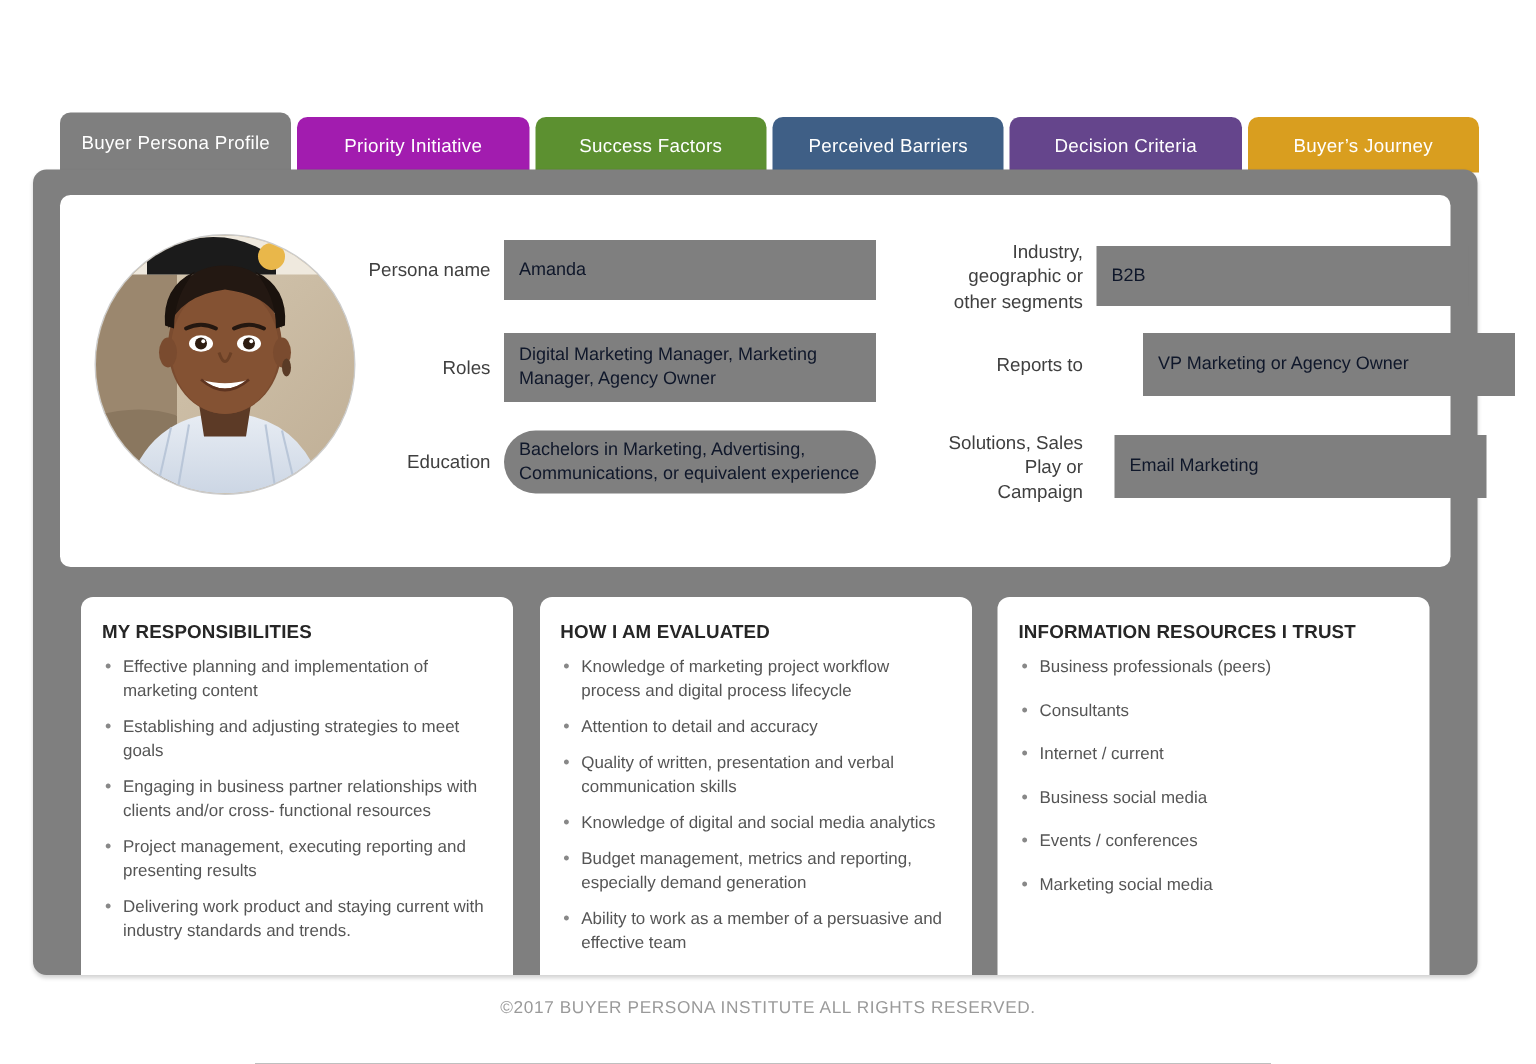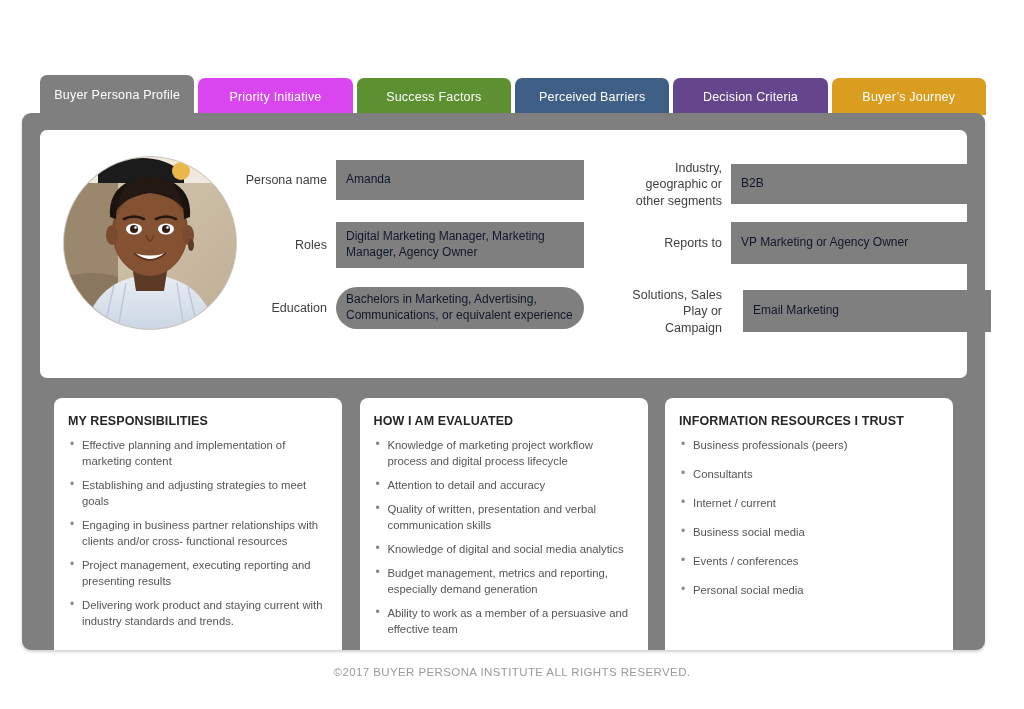--- a/index.html
+++ b/index.html
@@ -186,21 +186,21 @@
 </style>
 </head>
 <body>
 
 <div class="page">
 
   <div class="tab-strip">
       <div class="tab active" style="background: rgb(127, 127, 127);">
         <span>Buyer Persona Profile</span>
       </div>
-      <div class="tab" style="background: #d946ef; text-align: right;">
+      <div class="tab" style="background: #a21caf; text-align: right;">
         <span>Priority Initiative</span>
       </div>
       <div class="tab" style="background: rgb(92, 144, 48);">
         <span>Success  Factors</span>
       </div>
       <div class="tab" style="background: rgb(63, 95, 134);">
         <span>Perceived Barriers</span>
       </div>
       <div class="tab" style="background: rgb(101, 69, 140);">
         <span>Decision Criteria</span>
@@ -276,21 +276,21 @@
             <div class="field-box" style="height: 42px; background: rgb(127, 127, 127); border-radius: 21px;">Bachelors in Marketing, Advertising, Communications, or equivalent experience</div>
           </div>
         </div>
       <div class="col-right">
           <div class="field-row" style="left: 587px; top: 30px;">
             <div class="field-label">Industry, geographic or other segments</div>
             <div class="field-box" style="height: 40px; background: rgb(127, 127, 127);">B2B</div>
           </div>
           <div class="field-row" style="left: 587px; top: 92px;">
             <div class="field-label">Reports to</div>
-            <div class="field-box" style="height: 42px; background: rgb(127, 127, 127);">VP Marketing or Agency Owner</div>
+            <div class="field-box" style="height: 42px; background: rgb(127, 127, 127); margin-left: 31px;">VP Marketing or Agency Owner</div>
           </div>
           <div class="field-row" style="left: 587px; top: 157px; gap: 12px;">
             <div class="field-label">Solutions, Sales Play or Campaign</div>
             <div class="field-box" style="height: 42px; background: rgb(127, 127, 127);">Email Marketing</div>
           </div>
         </div>
     </div>
 
     <div class="cards">
         <div class="card">
@@ -315,20 +315,20 @@
           </ul>
         </div>
         <div class="card wide-spacing">
           <div class="card-title">INFORMATION RESOURCES I TRUST</div>
           <ul>
             <li>Business professionals (peers)</li>
             <li>Consultants</li>
             <li>Internet / current</li>
             <li>Business social media</li>
             <li>Events / conferences</li>
-            <li>Personal social media</li>
+            <li>Marketing social media</li>
           </ul>
         </div>
       </div>
   </div>
 
   <div class="footer">©2017  BUYER PERSONA INSTITUTE   ALL RIGHTS RESERVED.</div>
 </div>
 
 </body></html>

